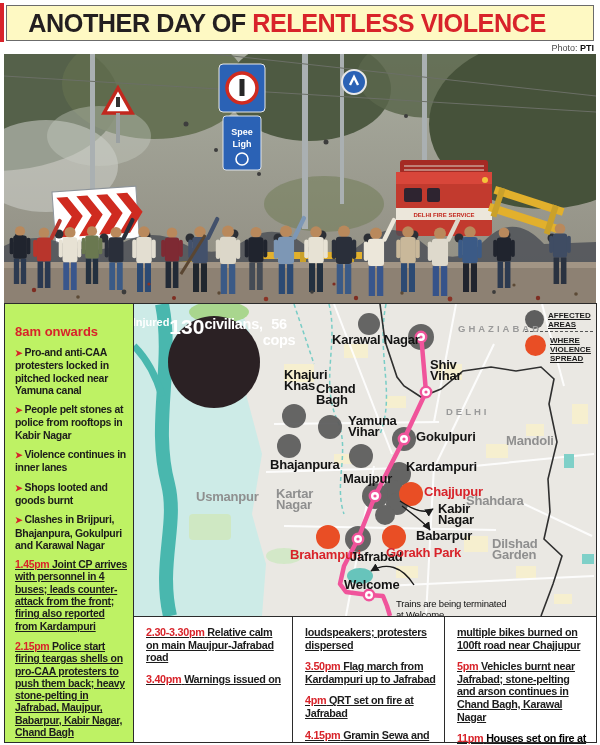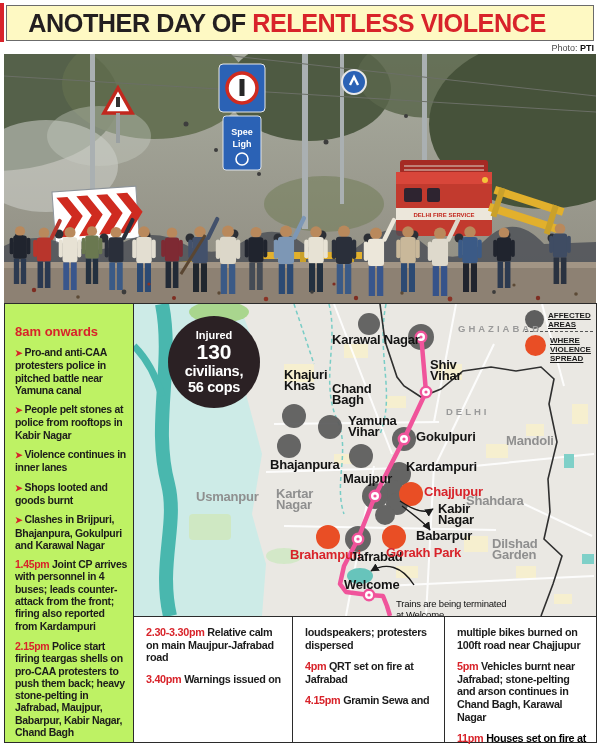--- a/index.html
+++ b/index.html
@@ -25,34 +25,34 @@
   #content{position:absolute;left:4px;top:303px;width:593px;height:440px;border:1px solid #2b2b2b;background:#fff;}
 
   
   #left-panel{position:absolute;left:0;top:0;width:129px;height:438px;border-right:1px solid #2b2b2b;
               padding:20px 6px 0 10px;background:#bef264;}
   #left-heading{font-size:13px;font-weight:800;color:#d8232a;margin:0 0 7px 0;}
   #bullets{list-style:none;margin:0;padding:0;}
   #bullets li{font-size:10.5px;line-height:12.3px;font-weight:700;color:#1c1c1c;
               letter-spacing:-.3px;margin:0 0 7px 0;}
   #bullets li::before{content:"➤ ";color:#d8232a;font-size:9px;}
-  .entry{margin:0 0 8px 0;font-size:10.5px;line-height:12.3px;font-weight:700;color:#1c1c1c;letter-spacing:-.3px;}
+  .entry{margin:0 0 8px 0;font-size:10.5px;line-height:12.3px;font-weight:700;color:#1c1c1c;letter-spacing:-.3px;text-decoration:underline;}
   .entry .t{color:#d8232a;font-weight:800;}
   .entry .strong{font-weight:800;color:#000;}
 
   
   #map{position:absolute;left:129px;top:0;width:462px;height:312px;overflow:hidden;background:#eae8e3;}
   #map svg{position:absolute;left:0;top:0;}
   .mlabel{position:absolute;font-size:13px;line-height:10.5px;font-weight:700;color:#141414;letter-spacing:-.2px;}
   .mlabel.gray{color:#8f8f8f;}
   .mlabel.redlbl{color:#d8232a;}
   .mlabel.region{color:#9a9a9a;letter-spacing:3px;font-size:9.5px;}
   .mlabel.annot{color:#111;font-weight:400;font-size:9.5px;line-height:11px;margin-top:13px;}
   #badge{position:absolute;left:34px;top:12px;width:92px;height:92px;border-radius:50%;
-         background:#2b2124;color:#fff;display:flex;flex-direction:column;justify-content:center;
+         background:#2b2124;color:#fff;display:flex;flex-direction:row;justify-content:center;
          text-align:center;}
   #badge .b1{font-size:11px;font-weight:700;}
   #badge .b2{font-size:21px;font-weight:800;line-height:22px;}
   #badge .b3,#badge .b4{font-size:14.5px;font-weight:800;line-height:16px;letter-spacing:-.3px;}
   #legend{position:absolute;right:3px;top:6px;width:68px;}
   .lgd-row{display:flex;align-items:flex-start;margin-bottom:2px;}
   .lgd-dot{width:19px;height:19px;border-radius:50%;flex:0 0 19px;margin-right:4px;}
   .lgd-dot.affected{background:#5e5e5e;}
   .lgd-dot.spread{background:#e94e25;width:21px;height:21px;flex-basis:21px;}
   .lgd-txt{font-size:8px;line-height:9px;font-weight:800;color:#1c1c1c;padding-top:1px;text-decoration:underline;}
@@ -268,21 +268,21 @@
           <circle cx="510" cy="231" r="1.6" fill="#5c4a36"></circle>
       </g>
     </svg>
   </div>
 
   <div id="content">
 
     <div id="left-panel">
       <p id="left-heading">8am onwards</p>
       <ul id="bullets">
-        <li>Pro-and anti-CAA protesters police in pitched battle near Yamuna canal</li>
+        <li>Pro-and anti-CAA protesters locked in pitched locked near Yamuna canal</li>
         <li>People pelt stones at police from rooftops in Kabir Nagar</li>
         <li>Violence continues in inner lanes</li>
         <li>Shops looted and goods burnt</li>
         <li>Clashes in Brijpuri, Bhajanpura, Gokulpuri and Karawal Nagar</li>
       </ul>
       <p class="entry"><span class="t">1.45pm</span> <span>Joint CP arrives with personnel in 4 buses; leads counter-attack from the front; firing also reported from Kardampuri</span></p>
       <p class="entry"><span class="t">2.15pm</span> <span>Police start firing teargas shells on pro-CAA protesters to push them back; heavy stone-pelting in Jafrabad, Maujpur, Babarpur, Kabir Nagar, Chand Bagh</span></p>
     </div>
 
     <div id="map">
@@ -418,21 +418,21 @@
         <div class="lgd-row">
           <span class="lgd-dot spread"></span>
           <span class="lgd-txt">WHERE VIOLENCE SPREAD</span>
         </div>
       </div>
 
       <div class="mlabel" style="left:198px;top:31px">Karawal Nagar</div>
       <div class="mlabel region" style="left:324px;top:20px">GHAZIABAD</div>
       <div class="mlabel" style="left:296px;top:56px;width:26px">Shiv Vihar</div>
       <div class="mlabel" style="left:150px;top:66px;width:40px">Khajuri Khas</div>
-      <div class="mlabel" style="left:198px;top:80px;width:36px">Chand Bagh</div>
+      <div class="mlabel" style="left:182px;top:80px;width:36px">Chand Bagh</div>
       <div class="mlabel" style="left:214px;top:112px;width:44px">Yamuna Vihar</div>
       <div class="mlabel region" style="left:312px;top:103px">DELHI</div>
       <div class="mlabel" style="left:282px;top:128px">Gokulpuri</div>
       <div class="mlabel gray" style="left:372px;top:132px">Mandoli</div>
       <div class="mlabel" style="left:136px;top:156px">Bhajanpura</div>
       <div class="mlabel" style="left:272px;top:158px">Kardampuri</div>
       <div class="mlabel" style="left:209px;top:170px">Maujpur</div>
       <div class="mlabel redlbl" style="left:290px;top:183px">Chajjupur</div>
       <div class="mlabel gray" style="left:142px;top:185px;width:38px">Kartar Nagar</div>
       <div class="mlabel gray" style="left:62px;top:188px">Usmanpur</div>
@@ -447,20 +447,21 @@
       <div class="mlabel annot" style="left:262px;top:281px;width:112px">Trains are being terminated at Welcome</div>
     </div>
 
     <div id="bottom-strip">
       <div id="bcol1" class="bcol">
         <p class="entry"><span class="t">2.30-3.30pm</span> <span>Relative calm on main Maujpur-Jafrabad road</span></p>
         <p class="entry"><span class="t">3.40pm</span> <span>Warnings issued on</span></p>
       </div>
       <div id="bcol2" class="bcol">
         <p class="entry"><span>loudspeakers; protesters dispersed</span></p>
+        <p class="entry"><span class="t">3.50pm</span> <span>Flag march from Kardampuri up to Jafrabad</span></p>
         <p class="entry"><span class="t">4pm</span> <span>QRT set on fire at Jafrabad</span></p>
         <p class="entry"><span class="t">4.15pm</span> <span>Gramin Sewa and</span></p>
       </div>
       <div id="bcol3" class="bcol">
         <p class="entry"><span>multiple bikes burned on 100ft road near Chajjupur</span></p>
         <p class="entry"><span class="t">5pm</span> <span>Vehicles burnt near Jafrabad; stone-pelting and arson continues in Chand Bagh, Karawal Nagar</span></p>
         <p class="entry"><span class="t">11pm</span> <span class="strong">Houses set on fire at Shiv Vihar in Karawal Nagar</span></p>
       </div>
     </div>
 

